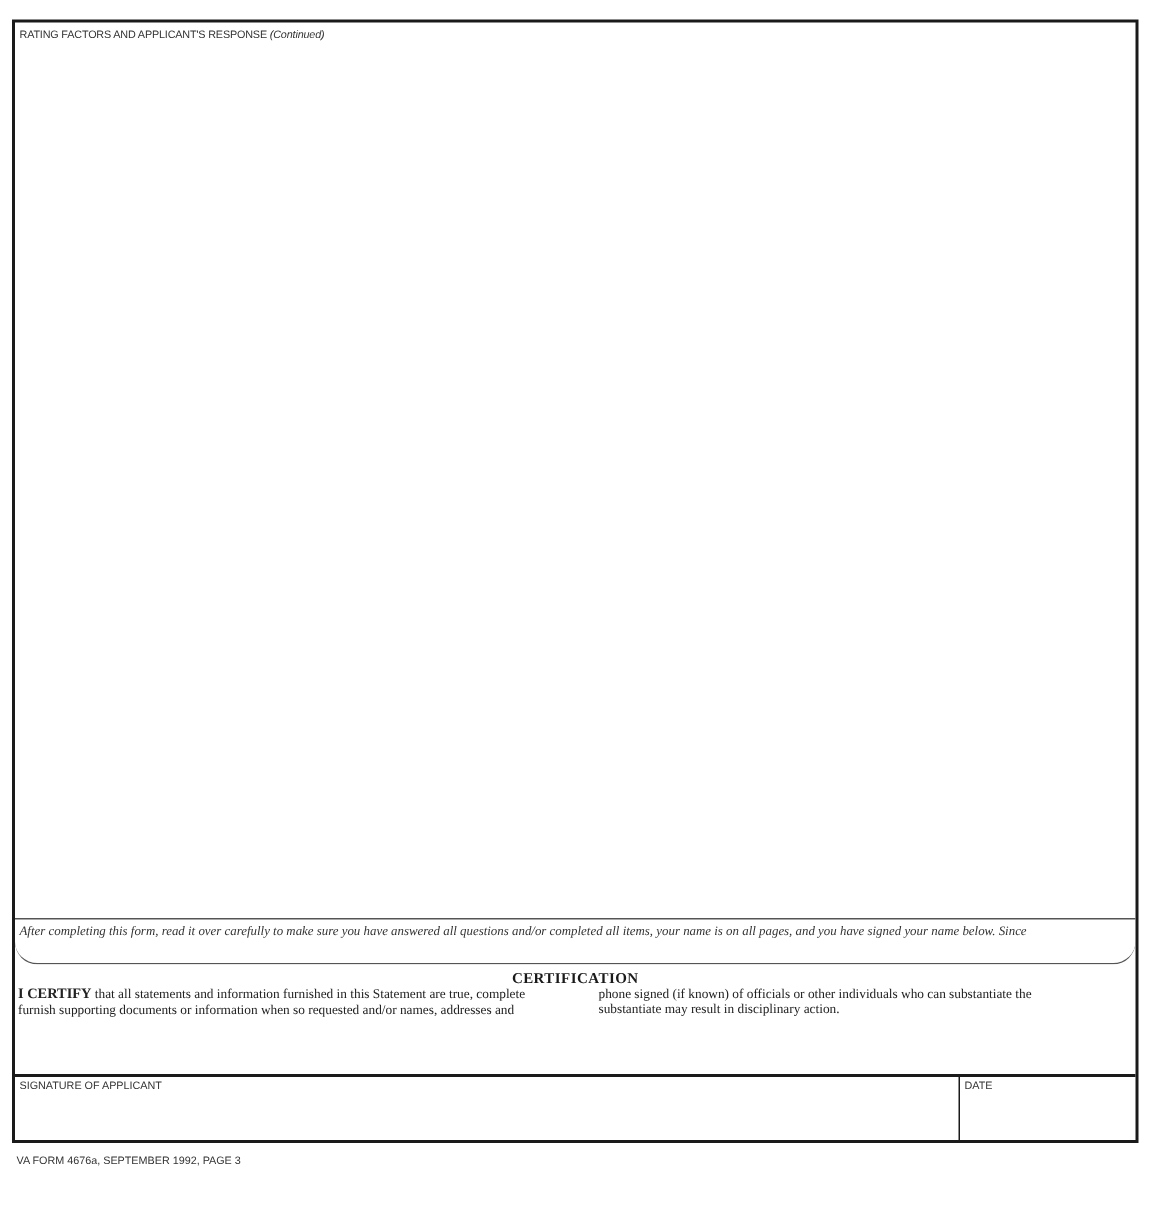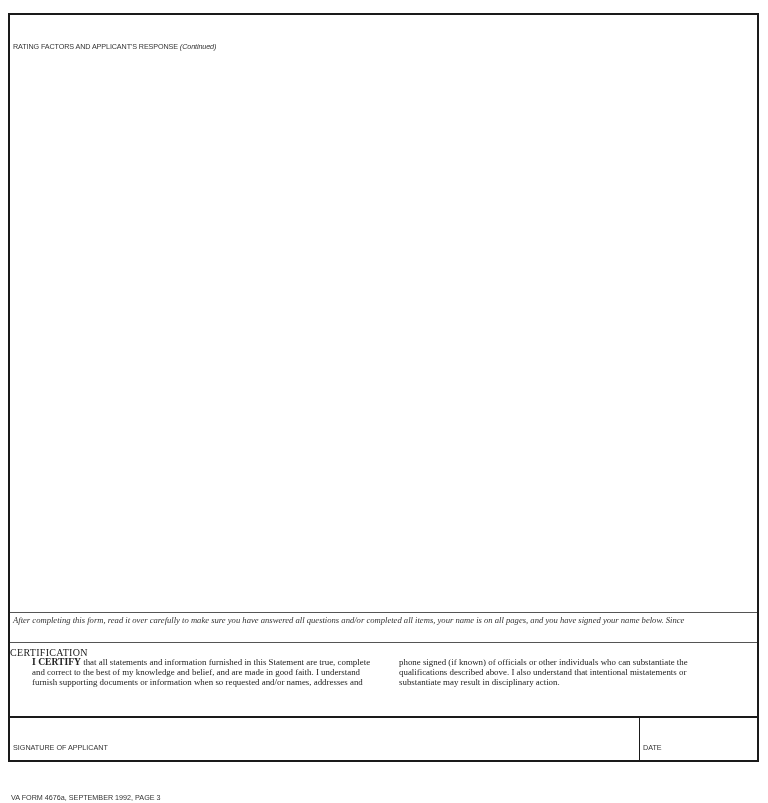--- a/index.html
+++ b/index.html
@@ -1,28 +1,28 @@
 <!DOCTYPE html>
 <html><head>
 <meta charset="utf-8">
 <style>
   html, body { margin: 0; padding: 0; background: #ffffff; }
   body { width: 768px; height: 803px; position: relative; overflow: hidden; color: #1a1a1a; }
   .frame { position: absolute; left: 8px; top: 13px; width: 751px; height: 749px; border: 2px solid #1a1a1a; box-sizing: border-box; }
-  .sans { font-family: "Liberation Sans", sans-serif; margin-top: 24px; }
+  .sans { font-family: "Liberation Sans", sans-serif; }
   .serif { font-family: "Liberation Serif", serif; }
   .main-box { position: absolute; left: 0; top: 0; right: 0; height: 597px; border-bottom: 1px solid #555; }
   .main-box .label { position: absolute; left: 3px; top: 3px; font-size: 7.2px; letter-spacing: -0.1px; color: #333; }
   .main-box .label i { font-style: italic; }
   .response-area { position: absolute; left: 0; top: 14px; right: 0; bottom: 0; }
-  .instructions { position: absolute; left: 0; top: 597px; right: 0; height: 31px; border-bottom: 1px solid #555; font-style: italic; font-size: 8.6px; line-height: 14px; color: #333; padding: 1px 3px 0 3px; box-sizing: border-box; white-space: nowrap; }
+  .instructions { position: absolute; left: 0; top: 597px; right: 0; height: 31px; border-bottom: 1px solid #555; font-style: italic; font-size: 8.6px; line-height: 14px; color: #333; padding: 1px 3px 0 3px; box-sizing: border-box; white-space: nowrap; border-radius: 15px; }
   .cert { position: absolute; left: 0; top: 628px; right: 0; height: 73px; border-bottom: 2px solid #1a1a1a; }
-  .cert-title { position: absolute; left: 0; right: 0; top: 4px; font-weight: normal; font-size: 10px; letter-spacing: 0.3px; }
+  .cert-title { position: absolute; left: 0; right: 0; top: 4px; text-align: center; font-weight: bold; font-size: 10px; letter-spacing: 0.3px; }
   .cert-col { position: absolute; top: 14px; font-size: 8.9px; line-height: 10.2px; color: #222; white-space: nowrap; }
-  .cert-col.left { left: 2px; margin-left: 20px; }
+  .cert-col.left { left: 2px; }
   .cert-col.right { left: 389px; }
   .cert-col b { font-weight: bold; font-size: 9.6px; }
   .sig-row { position: absolute; left: 0; top: 701px; right: 0; bottom: 0; border-radius: 20px; }
   .sig { position: absolute; left: 0; top: 0; width: 629px; bottom: 0; border-right: 1px solid #1a1a1a; }
   .date { position: absolute; left: 630px; top: 0; right: 0; bottom: 0; }
   .field-label { position: absolute; left: 3px; top: 3px; font-size: 7.2px; color: #333; }
   .footer { position: absolute; left: 11px; top: 769px; font-size: 7.2px; color: #333; }
 </style>
 </head>
 <body>
@@ -38,26 +38,24 @@
   </div>
 
   <div class="instructions serif">
     <div>After completing this form, read it over carefully to make sure you have answered all questions and/or completed all items, your name is on all pages, and you have signed your name below.  Since</div>
   </div>
 
   <div class="cert serif">
     <div class="cert-title">CERTIFICATION</div>
     <div class="cert-col left">
       <div><b>I CERTIFY</b><span> that all statements and information furnished in this Statement are true, complete</span></div>
-      <div>and correct to the best of my knowledge and belief, and are made in good faith.  I understand</div>
       <div>furnish supporting documents or information when so requested and/or names, addresses and</div>
     </div>
     <div class="cert-col right">
       <div>phone signed (if known) of officials or other individuals who can substantiate the</div>
-      <div>qualifications described above.  I also understand that intentional mistatements or</div>
       <div>substantiate may result in disciplinary action.</div>
     </div>
   </div>
 
   <div class="sig-row">
     <div class="sig">
       <div class="field-label sans">SIGNATURE OF APPLICANT</div>
     </div>
     <div class="date">
       <div class="field-label sans">DATE</div>

